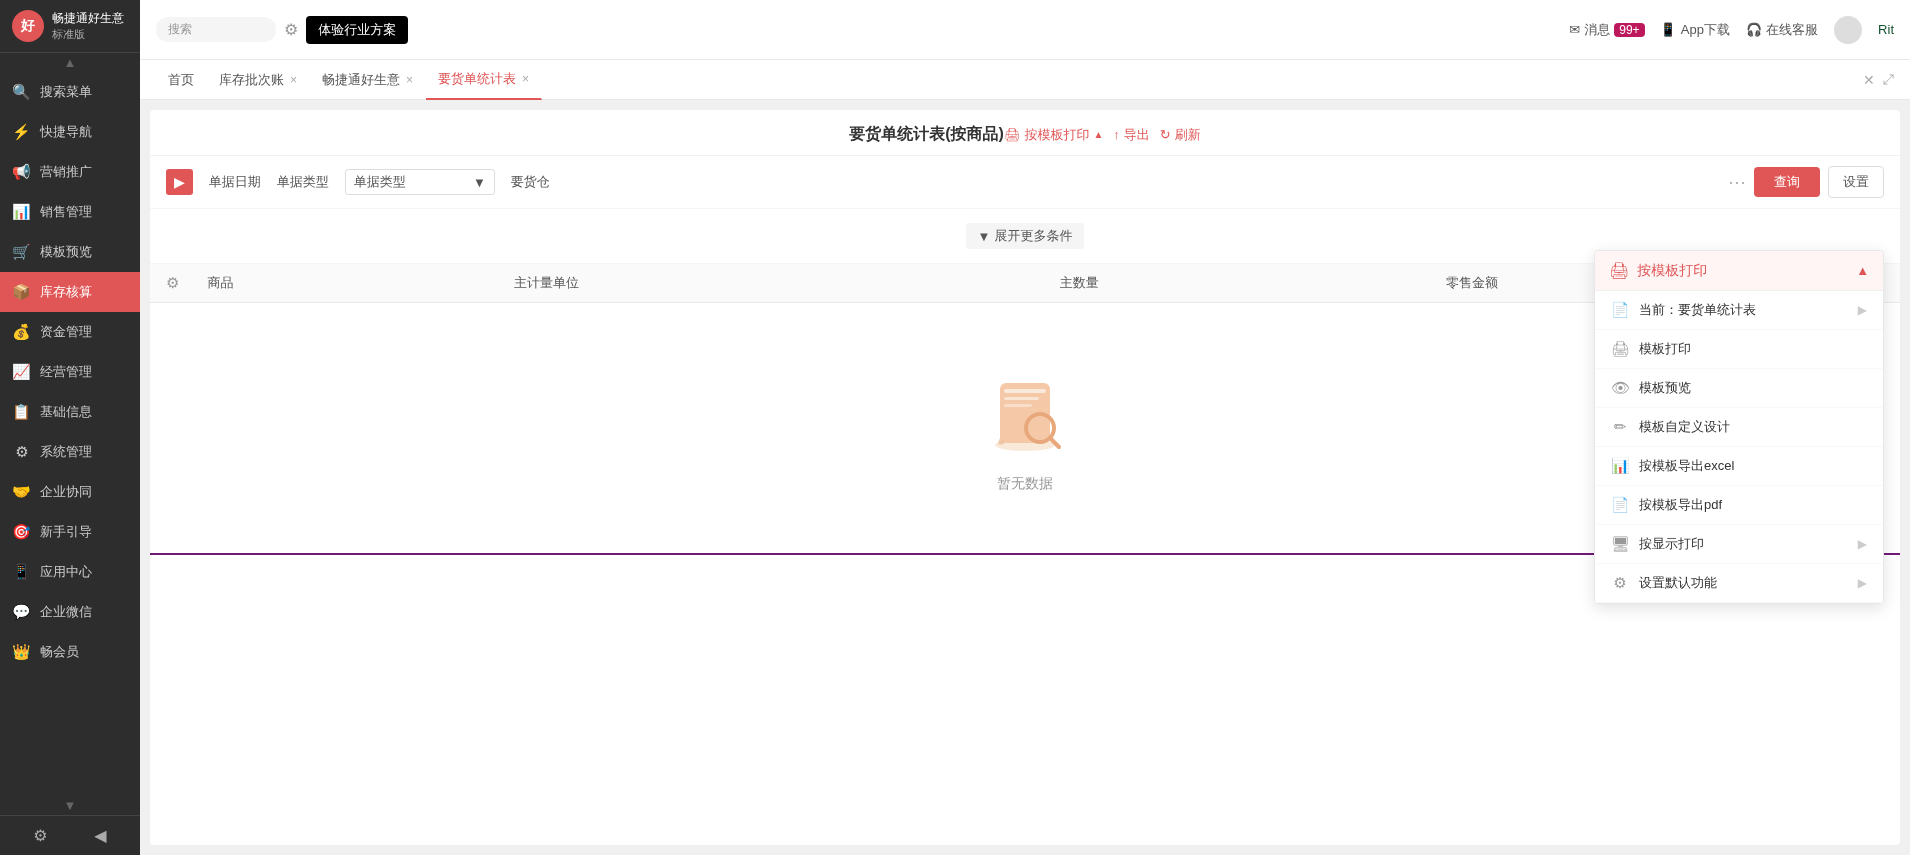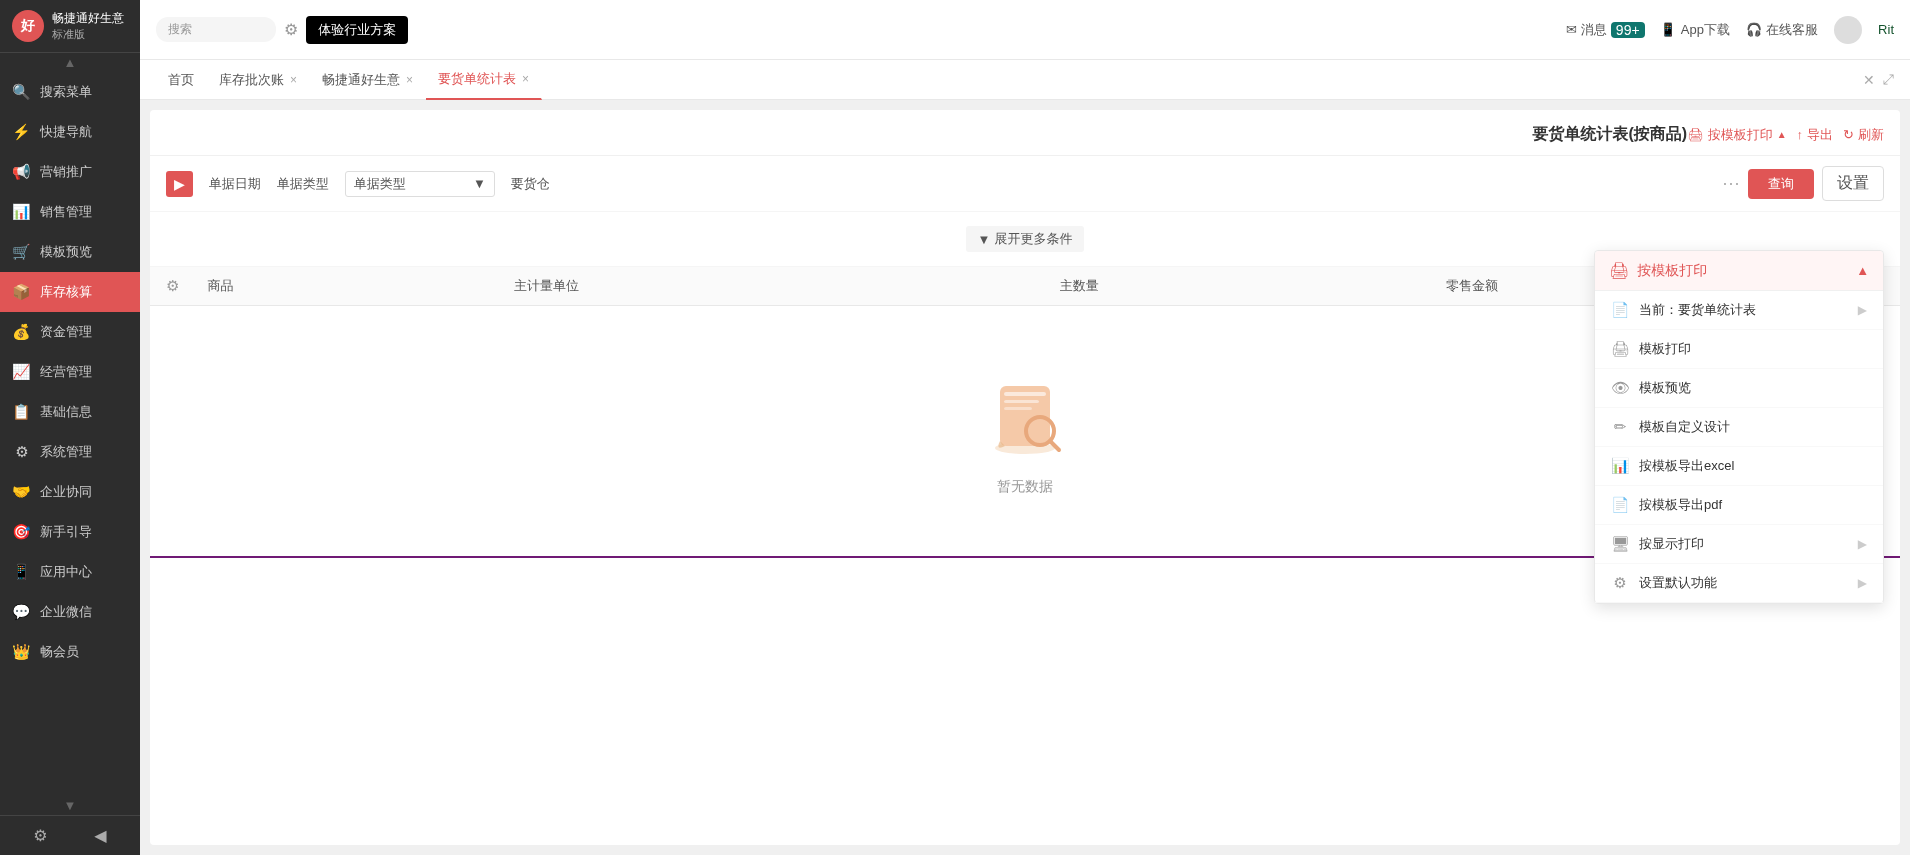--- a/index.html
+++ b/index.html
@@ -95,21 +95,21 @@
       background: #000000;
       color: #fff;
       border: none;
       border-radius: 4px;
       padding: 5px 12px;
       cursor: pointer;
       font-size: 13px;
     }
     .topbar-right { display: flex; align-items: center; gap: 16px; }
     .topbar-right-item { display: flex; align-items: center; gap: 4px; color: #555; cursor: pointer; font-size: 13px; }
-    .topbar-badge { background: #0f766e; color: #fff; border-radius: 4px; padding: 0 5px; font-size: 14px; }
+    .topbar-badge { background: #be185d; color: #fff; border-radius: 4px; padding: 0 5px; font-size: 12px; }
     .topbar-avatar { width: 28px; height: 28px; background: #ddd; border-radius: 50%; }
     .topbar-username { color: #14532d; font-size: 13px; }
 
     
     .tabs {
       background: #fff;
       display: flex;
       align-items: center;
       padding: 0 16px;
       border-bottom: 1px solid #e8e8e8;
@@ -140,21 +140,21 @@
       border-radius: 4px;
       overflow: auto;
       position: relative;
     }
 
     .page-header {
       padding: 14px 16px 10px;
       border-bottom: 1px solid #f0f0f0;
       display: flex;
       align-items: center;
-      justify-content: flex-end;
+      justify-content: center;
     }
     .page-title { font-size: 16px; font-weight: 600; color: #333; }
 
     .page-actions {
       display: flex; align-items: center; gap: 10px;
     }
     .action-btn {
       display: flex; align-items: center; gap: 4px;
       color: #e05555; cursor: pointer; font-size: 13px;
       background: none; border: none;
@@ -293,21 +293,21 @@
       cursor: pointer;
       font-size: 13px;
     }
     .settings-btn {
       background: #fff;
       color: #555;
       border: 1px solid #ddd;
       border-radius: 4px;
       padding: 6px 14px;
       cursor: pointer;
-      font-size: 16px;
+      font-size: 13px;
     }
 
     .filter-right-actions {
       margin-left: auto;
       display: flex;
       align-items: center;
       gap: 8px;
     }
 
     .filter-row {

